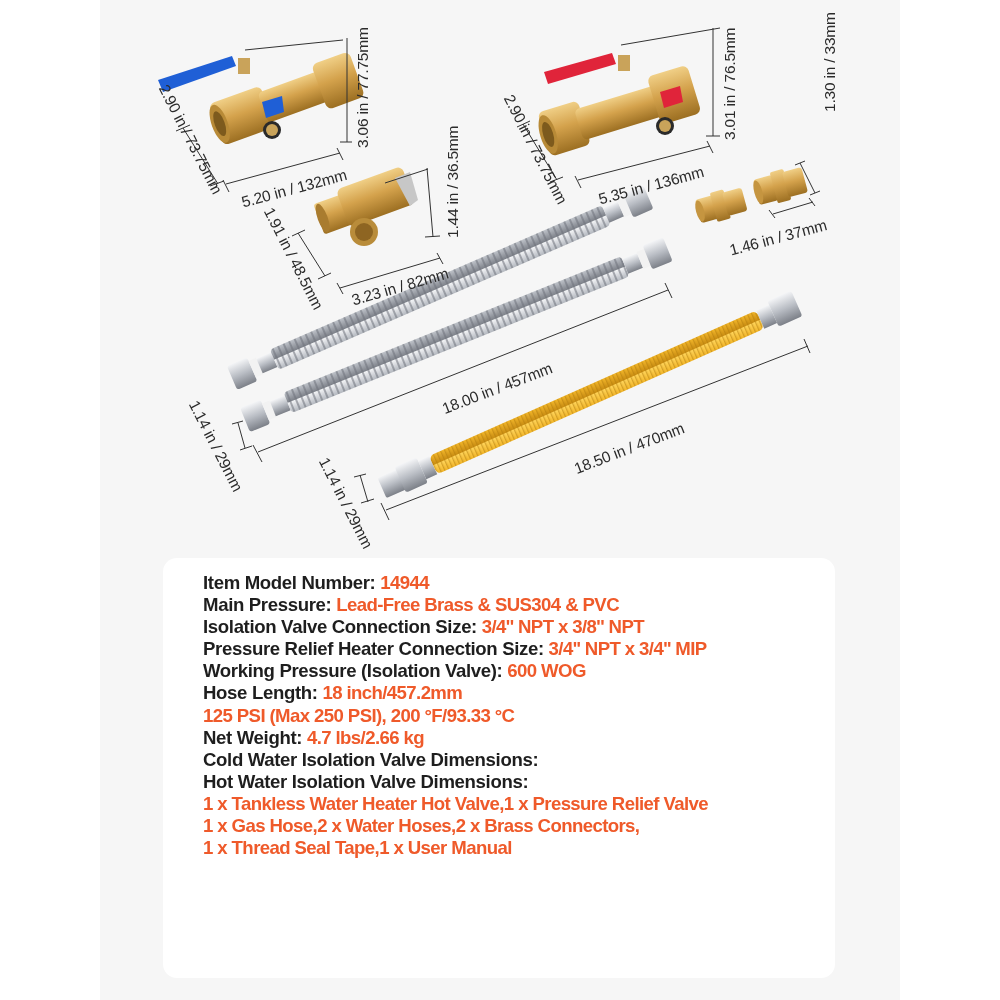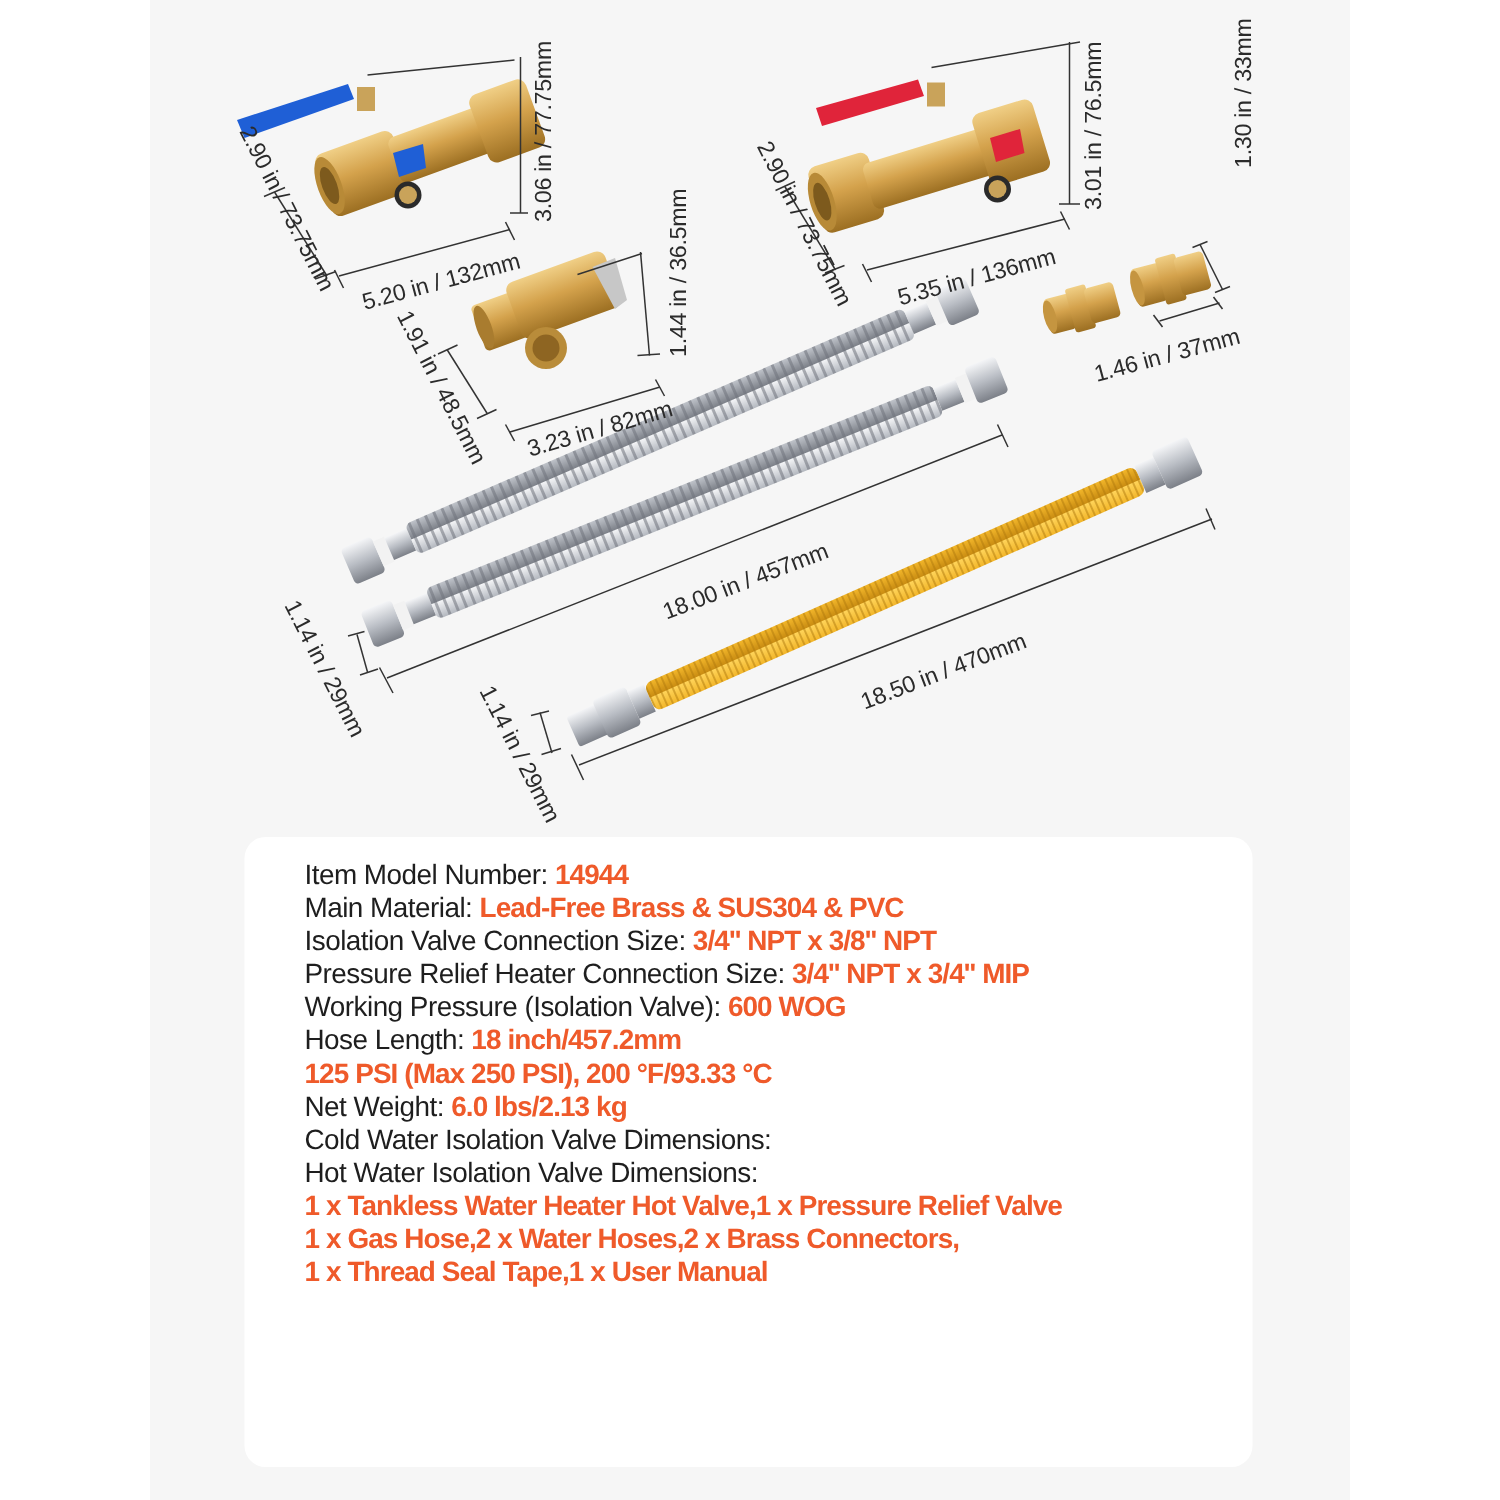--- a/index.html
+++ b/index.html
@@ -20,21 +20,21 @@
 
   .spec-card {
     position: absolute; left: 163px; top: 558px; width: 672px; height: 420px;
     background: #ffffff; border-radius: 14px;
     padding: 14px 0 0 40px;
   }
   .spec-line {
     font-size: 18.6px; line-height: 22.1px; color: #1e1e1e; white-space: nowrap;
     letter-spacing: -0.35px;
   }
-  .spec-label { font-weight: normal; }
+  .spec-label { font-weight: bold; }
   .spec-value { color: #ef5a2a; font-weight: bold; letter-spacing: -0.6px; }
 </style>
 </head>
 <body>
 
 <div class="panel"></div>
 
 <div class="product-area">
   <svg width="1000" height="560" viewBox="0 0 1000 560">
     <defs>
@@ -229,25 +229,25 @@
 
   <span class="dim-label" style="left:440px; top:402px; transform: rotate(-21deg);">18.00 in / 457mm</span>
   <span class="dim-label" style="left:200px; top:398px; transform: rotate(63deg);">1.14 in / 29mm</span>
 
   <span class="dim-label" style="left:572px; top:462px; transform: rotate(-21deg);">18.50 in / 470mm</span>
   <span class="dim-label" style="left:330px; top:455px; transform: rotate(63deg);">1.14 in / 29mm</span>
 </div>
 
 <div class="spec-card">
   <div class="spec-line"><span class="spec-label">Item Model Number: </span><span class="spec-value">14944</span></div>
-  <div class="spec-line"><span class="spec-label">Main Material: </span><span class="spec-value">Lead-Free Brass &amp; SUS304 &amp; PVC</span></div>
+  <div class="spec-line"><span class="spec-label">Main Pressure: </span><span class="spec-value">Lead-Free Brass &amp; SUS304 &amp; PVC</span></div>
   <div class="spec-line"><span class="spec-label">Isolation Valve Connection Size: </span><span class="spec-value">3/4'' NPT x 3/8'' NPT</span></div>
   <div class="spec-line"><span class="spec-label">Pressure Relief Heater Connection Size: </span><span class="spec-value">3/4'' NPT x 3/4'' MIP</span></div>
   <div class="spec-line"><span class="spec-label">Working Pressure (Isolation Valve): </span><span class="spec-value">600 WOG</span></div>
   <div class="spec-line"><span class="spec-label">Hose Length: </span><span class="spec-value">18 inch/457.2mm</span></div>
   <div class="spec-line"><span class="spec-label"></span><span class="spec-value"> 125 PSI (Max 250 PSI), 200 °F/93.33 °C</span></div>
-  <div class="spec-line"><span class="spec-label">Net Weight: </span><span class="spec-value">6.0 lbs/2.13 kg</span></div>
+  <div class="spec-line"><span class="spec-label">Net Weight: </span><span class="spec-value">4.7 lbs/2.66 kg</span></div>
   <div class="spec-line"><span class="spec-label">Cold Water Isolation Valve Dimensions:</span><span class="spec-value"></span></div>
   <div class="spec-line"><span class="spec-label">Hot Water Isolation Valve Dimensions:</span><span class="spec-value"></span></div>
   <div class="spec-line"><span class="spec-label"></span><span class="spec-value">1 x Tankless Water Heater Hot Valve,1 x Pressure Relief Valve</span></div>
   <div class="spec-line"><span class="spec-label"></span><span class="spec-value">1 x Gas Hose,2 x Water Hoses,2 x Brass Connectors,</span></div>
   <div class="spec-line"><span class="spec-label"></span><span class="spec-value">1 x Thread Seal Tape,1 x User Manual</span></div>
 </div>
 
 </body></html>

